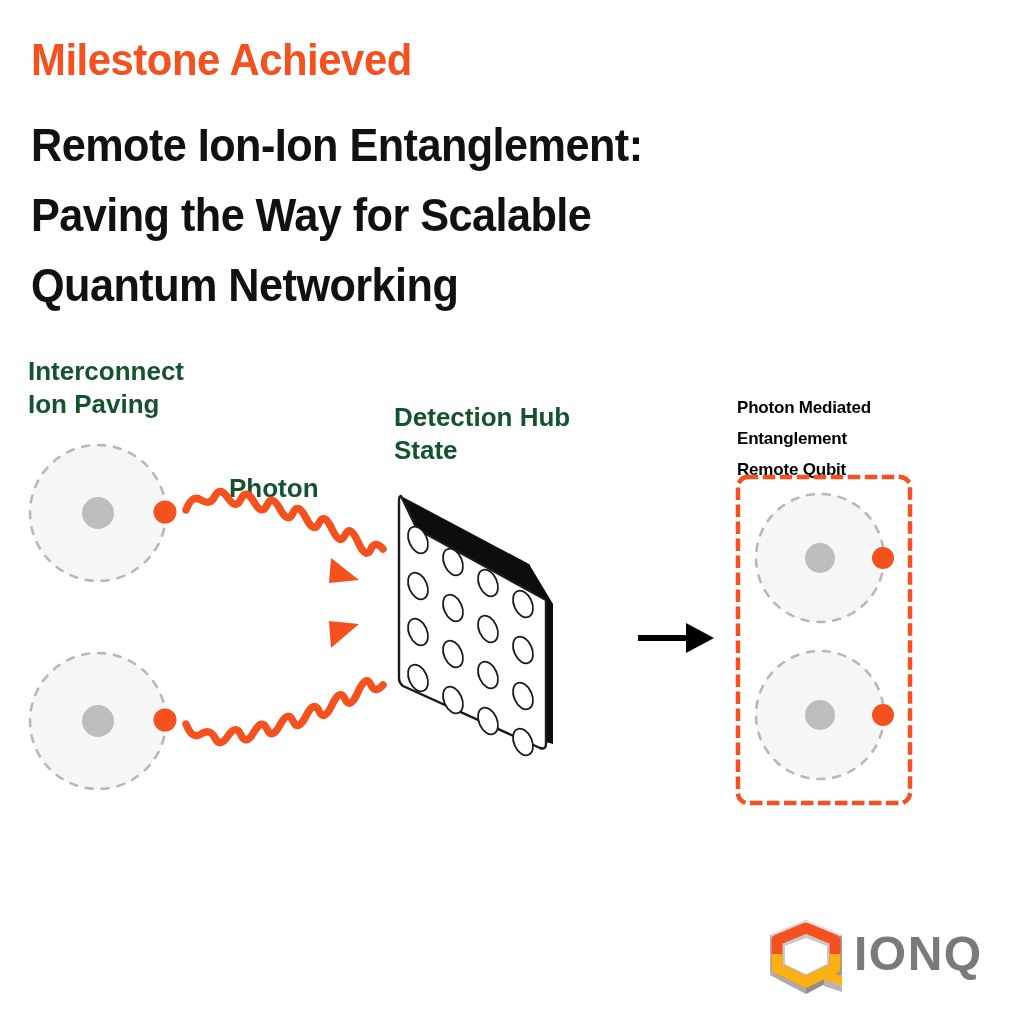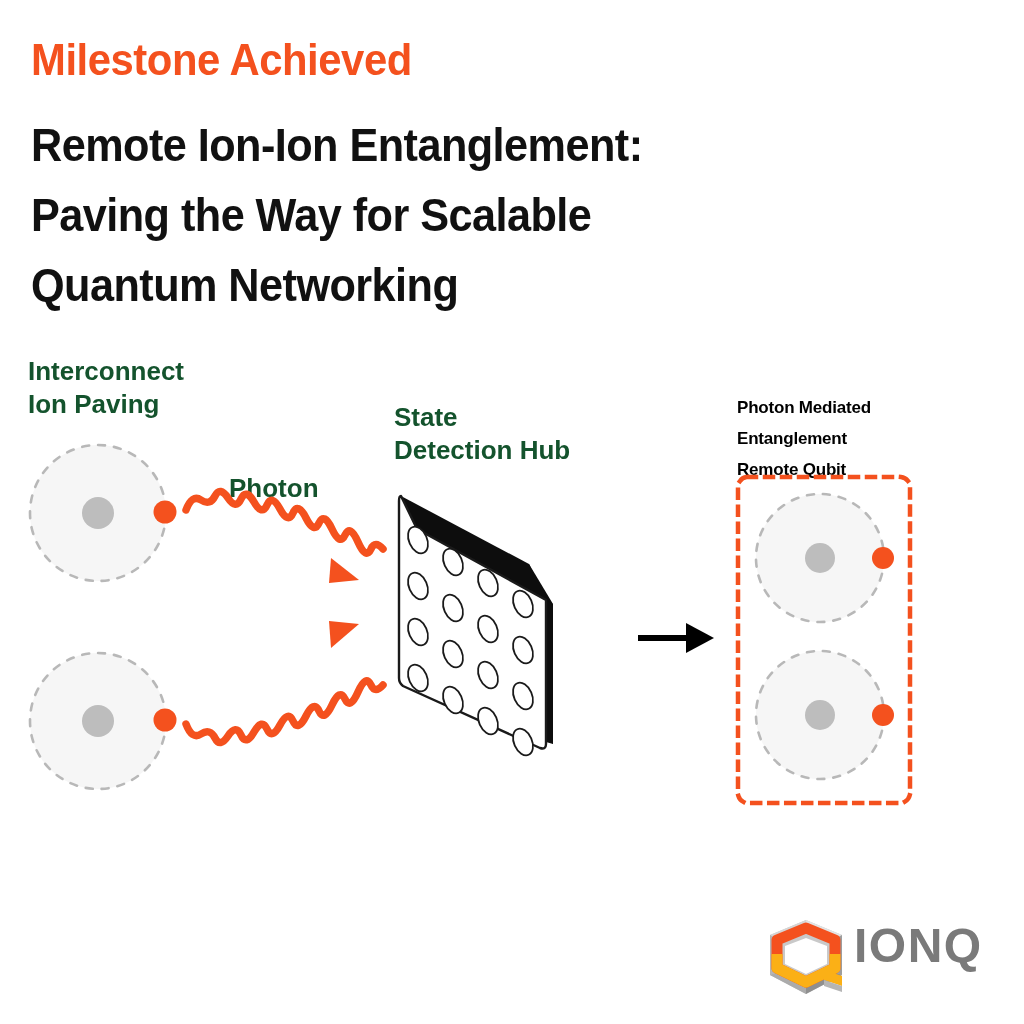--- a/index.html
+++ b/index.html
@@ -52,21 +52,21 @@
     white-space:nowrap;
     margin-top:44px;
   }
 
   
   #stage{position:absolute;left:0;top:0;width:1024px;height:1024px;}
 
   
   #logo{position:absolute;left:762px;top:918px;width:250px;height:75px;}
   .wordmark{
-    position:absolute;left:92px;top:0;
+    position:absolute;left:92px;top:8px;
     font-size:48px;font-weight:bold;
     letter-spacing:1.5px;
     color:#7a7a7a;
     line-height:56px;
   }
 </style>
 </head>
 <body>
 
 <div id="page">
@@ -80,22 +80,22 @@
   </div>
 
   <div class="lbl" id="label-interconnect">
     <div>Interconnect</div>
     <div>Ion Paving</div>
   </div>
 
   <div class="lbl" id="label-photon">Photon</div>
 
   <div class="lbl" id="label-hub">
+    <div>Detection Hub</div>
     <div>State</div>
-    <div>Detection Hub</div>
   </div>
 
   <div id="label-entangle">
     <div>Photon Mediated</div>
     <div>Entanglement</div>
     <div>Remote Qubit</div>
   </div>
 
   <svg id="stage" viewBox="0 0 1024 1024">
 

